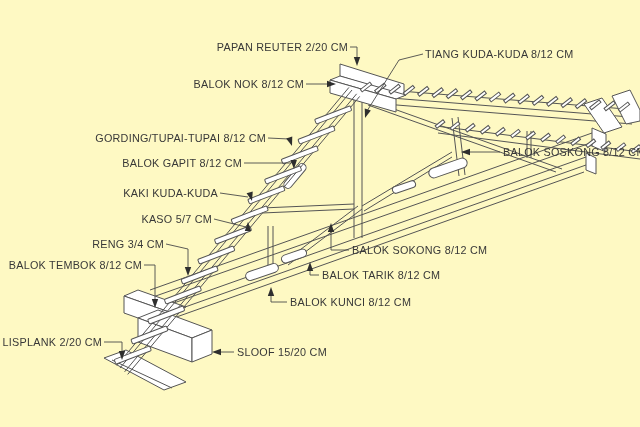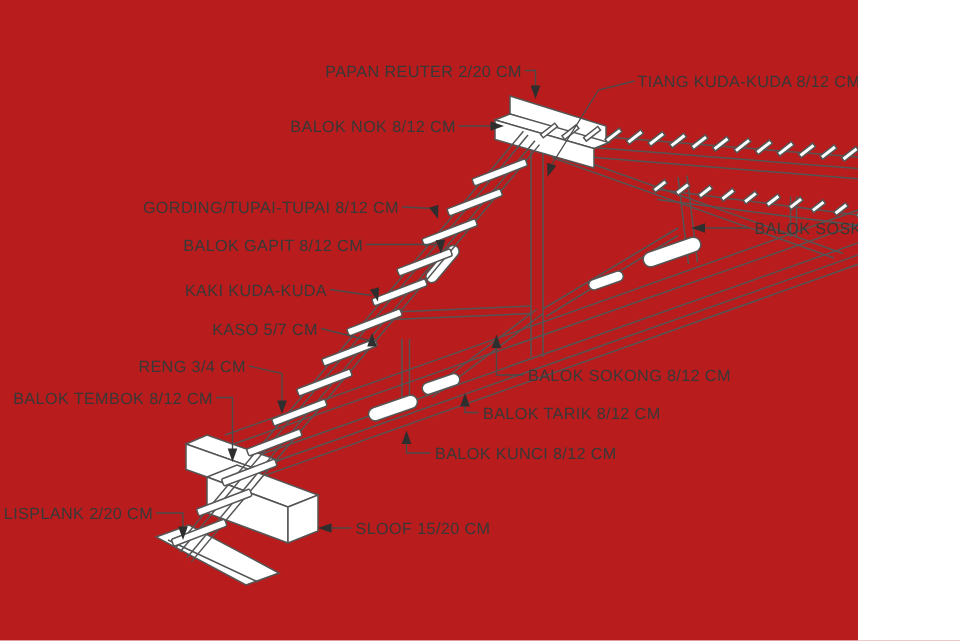--- a/index.html
+++ b/index.html
@@ -1,18 +1,18 @@
 <!DOCTYPE html>
 <html><head>
 <meta charset="utf-8">
 <style>
   html,body{margin:0;padding:0;background:#ffffff;}
   .stage{
-    position:relative;width:572px;height:427px;overflow:hidden;
-    background:#b91c1c;font-family:"Liberation Sans",sans-serif;
+    position:relative;width:640px;height:427px;overflow:hidden;
+    background:#fef9c3;font-family:"Liberation Sans",sans-serif;
   }
   .stage svg{position:absolute;left:0;top:0;}
   .member{fill:none;stroke:#555;stroke-width:1;}
   .facewhite{fill:#ffffff;stroke:#555;stroke-width:1;}
   .leader{fill:none;stroke:#4a4a4a;stroke-width:0.9;}
   .arrowhead{fill:#2e2e2e;stroke:none;}
   .lbl{
     font-family:"Liberation Sans",sans-serif;
     font-size:10.8px;letter-spacing:0.25px;fill:#383838;
   }

